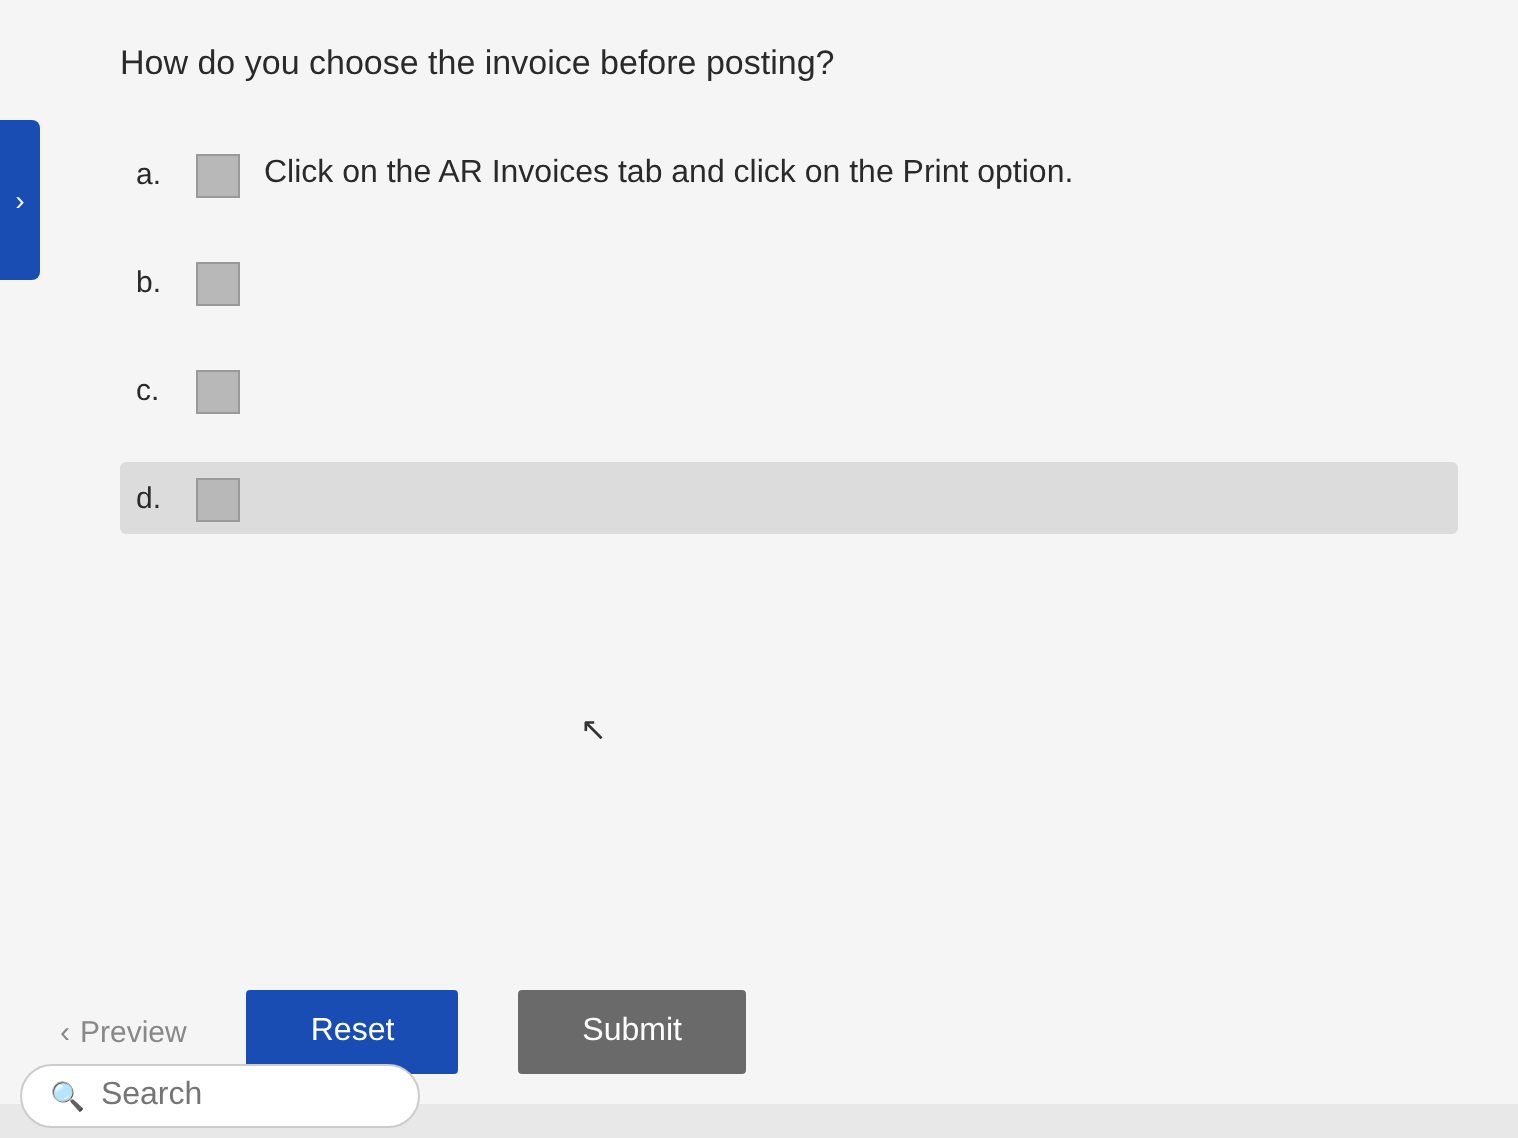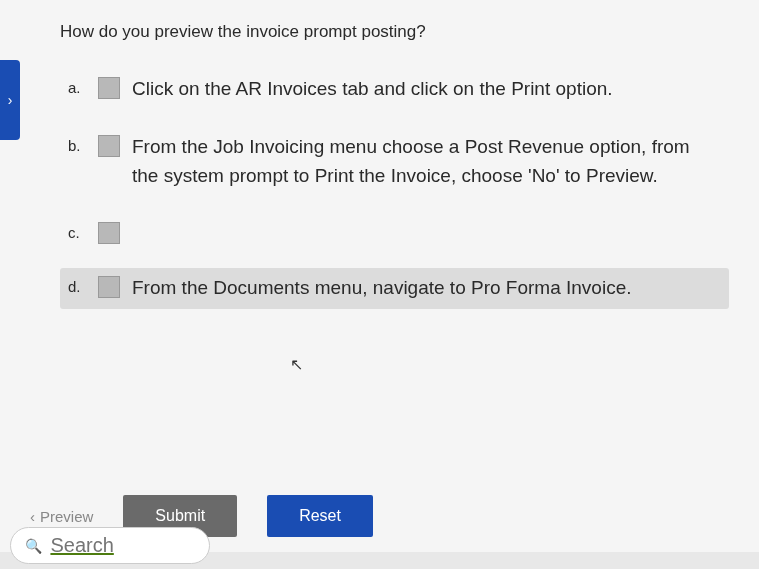--- a/index.html
+++ b/index.html
@@ -65,21 +65,21 @@
     .option-checkbox {
       width: 22px;
       height: 22px;
       background: #b8b8b8;
       border: 1px solid #999;
       flex-shrink: 0;
       margin-top: 2px;
       cursor: pointer;
     }
     .option-text {
-      font-size: 19px;
+      font-size: 16px;
       color: #2a2a2a;
       line-height: 1.5;
       flex: 1;
     }
     .nav-bar {
       display: flex;
       align-items: center;
       gap: 30px;
       padding: 15px 30px;
       background: #f5f5f5;
@@ -120,75 +120,72 @@
       padding: 6px 14px;
       width: 200px;
     }
     .search-icon {
       color: #666;
       font-size: 14px;
     }
     .search-input {
       border: none;
       outline: none;
-      font-size: 20px;
-      color: #4d7c0f;
+      font-size: 16px;
+      color: #8b5cf6;
       flex: 1;
       background: transparent;
-      text-decoration: underline;
     }
     .cursor-icon {
       position: absolute;
       left: 290px;
       top: 355px;
       font-size: 16px;
       color: #333;
       pointer-events: none;
     }
   </style>
 </head>
 <body>
 
 <div class="quiz-container">
   <div class="side-tab">
     <span>›</span>
   </div>
 
-  <div class="question-text">How do you preview the invoice prompt posting?</div>
+  <div class="question-text">How do you choose the invoice before posting?</div>
 
   <div class="options">
     <div class="option-row">
       <span class="option-letter">a.</span>
       <div class="option-checkbox"></div>
       <span class="option-text">Click on the AR Invoices tab and click on the Print option.</span>
     </div>
     <div class="option-row">
       <span class="option-letter">b.</span>
       <div class="option-checkbox"></div>
-      <span class="option-text">From the Job Invoicing menu choose a Post Revenue option, from the system prompt to Print the Invoice, choose 'No' to Preview.</span>
     </div>
     <div class="option-row">
       <span class="option-letter">c.</span>
       <div class="option-checkbox"></div>
     </div>
     <div class="option-row highlighted">
       <span class="option-letter">d.</span>
       <div class="option-checkbox"></div>
-      <span class="option-text">From the Documents menu, navigate to Pro Forma Invoice.</span>
     </div>
   </div>
 
   <span class="cursor-icon">↖</span>
 </div>
 
 <div class="nav-bar">
   <div class="previous-link">
     <span>‹</span>
     <span>Preview</span>
   </div>
+  <button class="btn btn-reset">Reset</button>
   <button class="btn btn-submit">Submit</button>
-  <button class="btn btn-reset">Reset</button>
 </div>
 
 <div class="search-bar">
   <span class="search-icon">🔍</span>
   <input class="search-input" type="text" placeholder="Search" style="">
 </div>
 
 </body></html>

